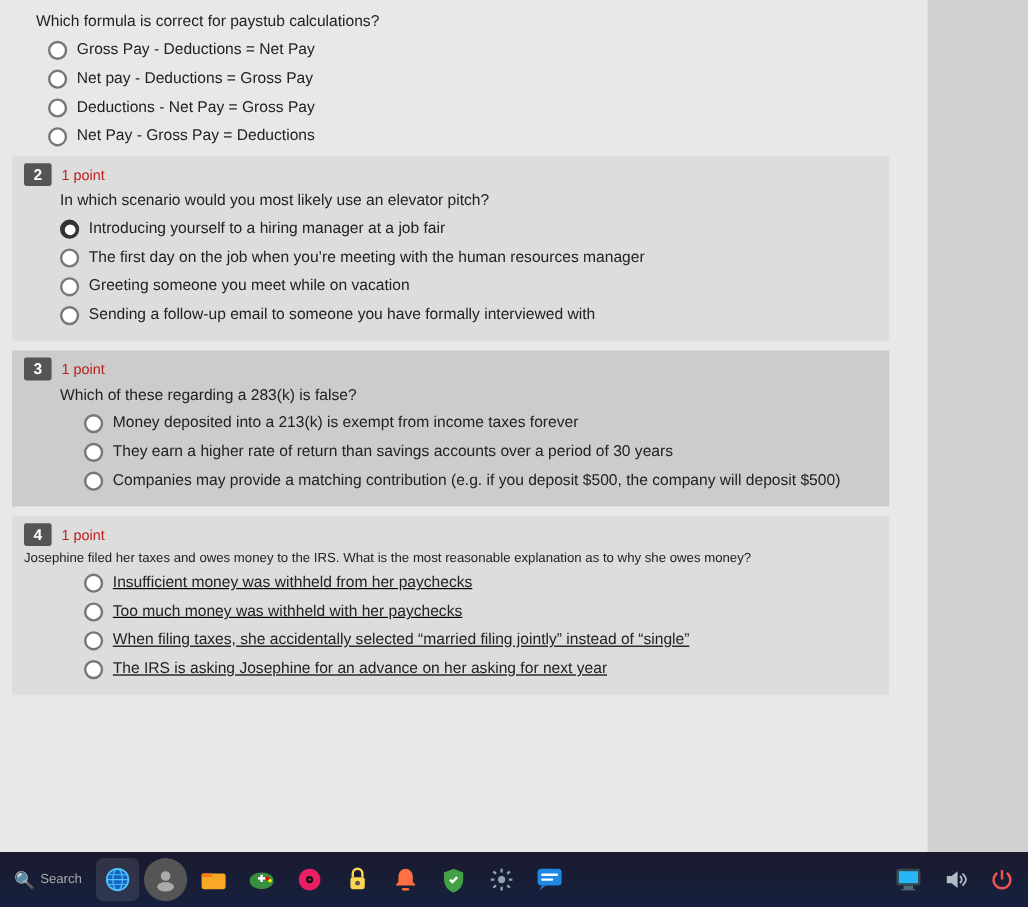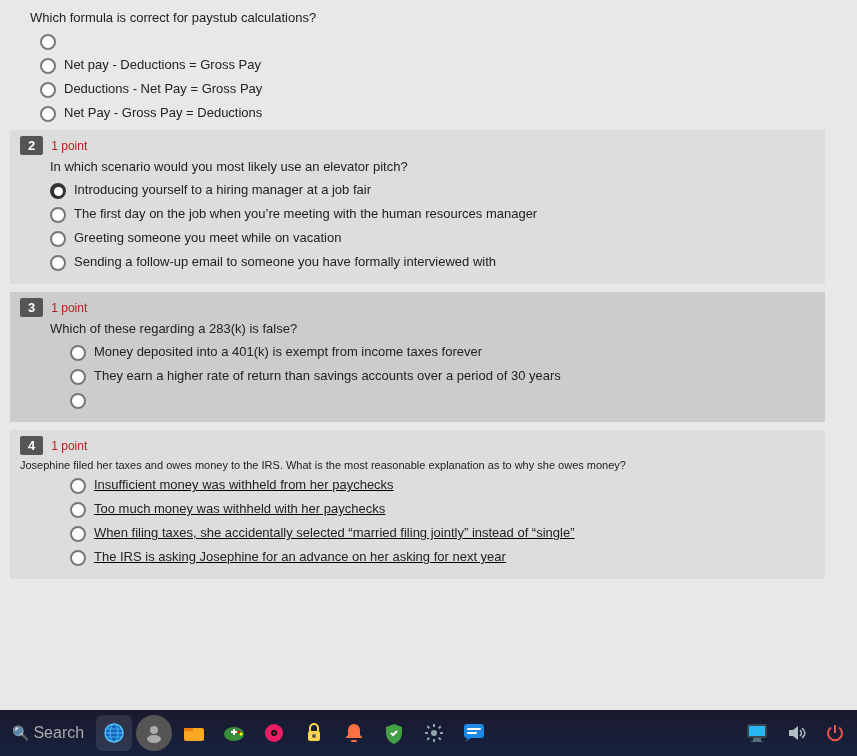--- a/index.html
+++ b/index.html
@@ -7,21 +7,21 @@
       font-family: Arial, sans-serif;
       background: #d0d0d0;
       width: 857px;
       min-height: 756px;
       overflow: hidden;
       position: relative;
     }
 
     .main-content {
       background: #e8e8e8;
-      width: 857px;
+      width: 773px;
       min-height: 710px;
       padding: 10px 32px 10px 10px;
       overflow-y: auto;
     }
 
     .question-block {
       margin-bottom: 8px;
     }
 
     .question-header {
@@ -190,20 +190,21 @@
 
 <div class="main-content">
 
   <div class="question-block">
     <div class="q1-top">
       <p class="question-text-top">Which formula is correct for paystub calculations?</p>
     </div>
     <ul class="options-list">
       <li class="option-item">
         <span class="radio-outer"></span>
+        <label>Gross Pay - Deductions = Net Pay</label>
       </li>
       <li class="option-item">
         <span class="radio-outer"></span>
         <label>Net pay - Deductions = Gross Pay</label>
       </li>
       <li class="option-item">
         <span class="radio-outer"></span>
         <label>Deductions - Net Pay = Gross Pay</label>
       </li>
       <li class="option-item">
@@ -243,28 +244,29 @@
 
   <div class="question-block" style="background:#ccc; padding:6px 10px; margin-top:4px;">
     <div class="question-header">
       <span class="question-number">3</span>
       <span class="question-points">1 point</span>
     </div>
     <p class="question-text">Which of these regarding a 283(k) is false?</p>
     <ul class="options-list-q3">
       <li class="option-item">
         <span class="radio-outer"></span>
-        <label>Money deposited into a 401(k) is exempt from income taxes forever</label>
+        <label>Money deposited into a 213(k) is exempt from income taxes forever</label>
       </li>
       <li class="option-item">
         <span class="radio-outer"></span>
         <label>They earn a higher rate of return than savings accounts over a period of 30 years</label>
       </li>
       <li class="option-item">
         <span class="radio-outer"></span>
+        <label>Companies may provide a matching contribution (e.g. if you deposit $500, the company will deposit $500)</label>
       </li>
     </ul>
   </div>
 
   <div class="question-block q4-block" style="margin-top:4px;">
     <div class="question-header">
       <span class="question-number">4</span>
       <span class="question-points">1 point</span>
     </div>
     <p class="q4-text">Josephine filed her taxes and owes money to the IRS. What is the most reasonable explanation as to why she owes money?</p>
@@ -287,21 +289,21 @@
       </li>
     </ul>
   </div>
 
 </div>
 
 <div class="taskbar">
 
   <div class="tb-search-area">
     <span class="search-icon-tb">🔍</span>
-    <span style="color:#aaa; font-size:16px;">Search</span>
+    <span style="color:#aaa; font-size:11px;">Search</span>
   </div>
 
   <div class="tb-icon-btn" title="Browser" style="background:rgba(255,255,255,0.1);">
     <svg width="22" height="22" viewBox="0 0 22 22" fill="none">
       <circle cx="11" cy="11" r="9" stroke="#4fc3f7" stroke-width="1.5" fill="#1565c0"></circle>
       <ellipse cx="11" cy="11" rx="4" ry="9" stroke="#4fc3f7" stroke-width="1"></ellipse>
       <line x1="2" y1="11" x2="20" y2="11" stroke="#4fc3f7" stroke-width="1"></line>
       <line x1="4" y1="7" x2="18" y2="7" stroke="#4fc3f7" stroke-width="0.8"></line>
       <line x1="4" y1="15" x2="18" y2="15" stroke="#4fc3f7" stroke-width="0.8"></line>
     </svg>

